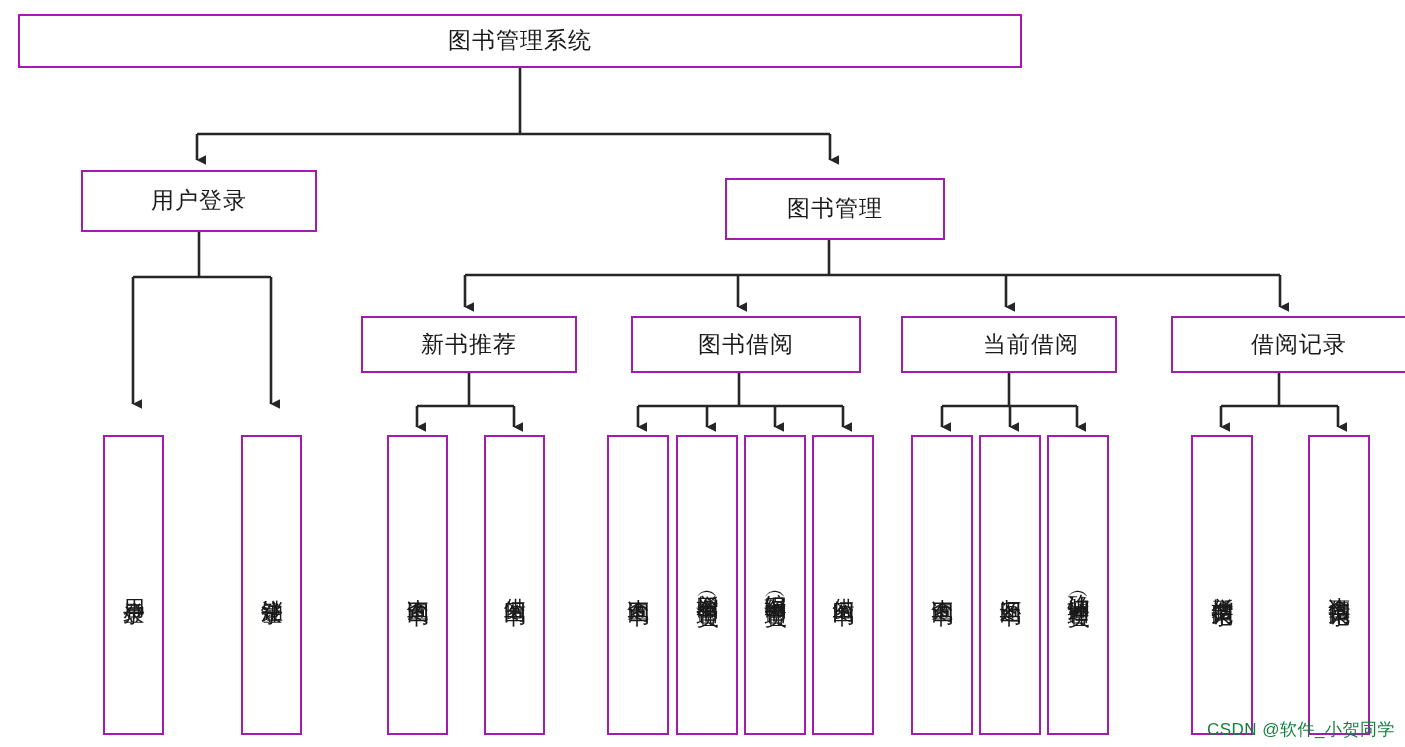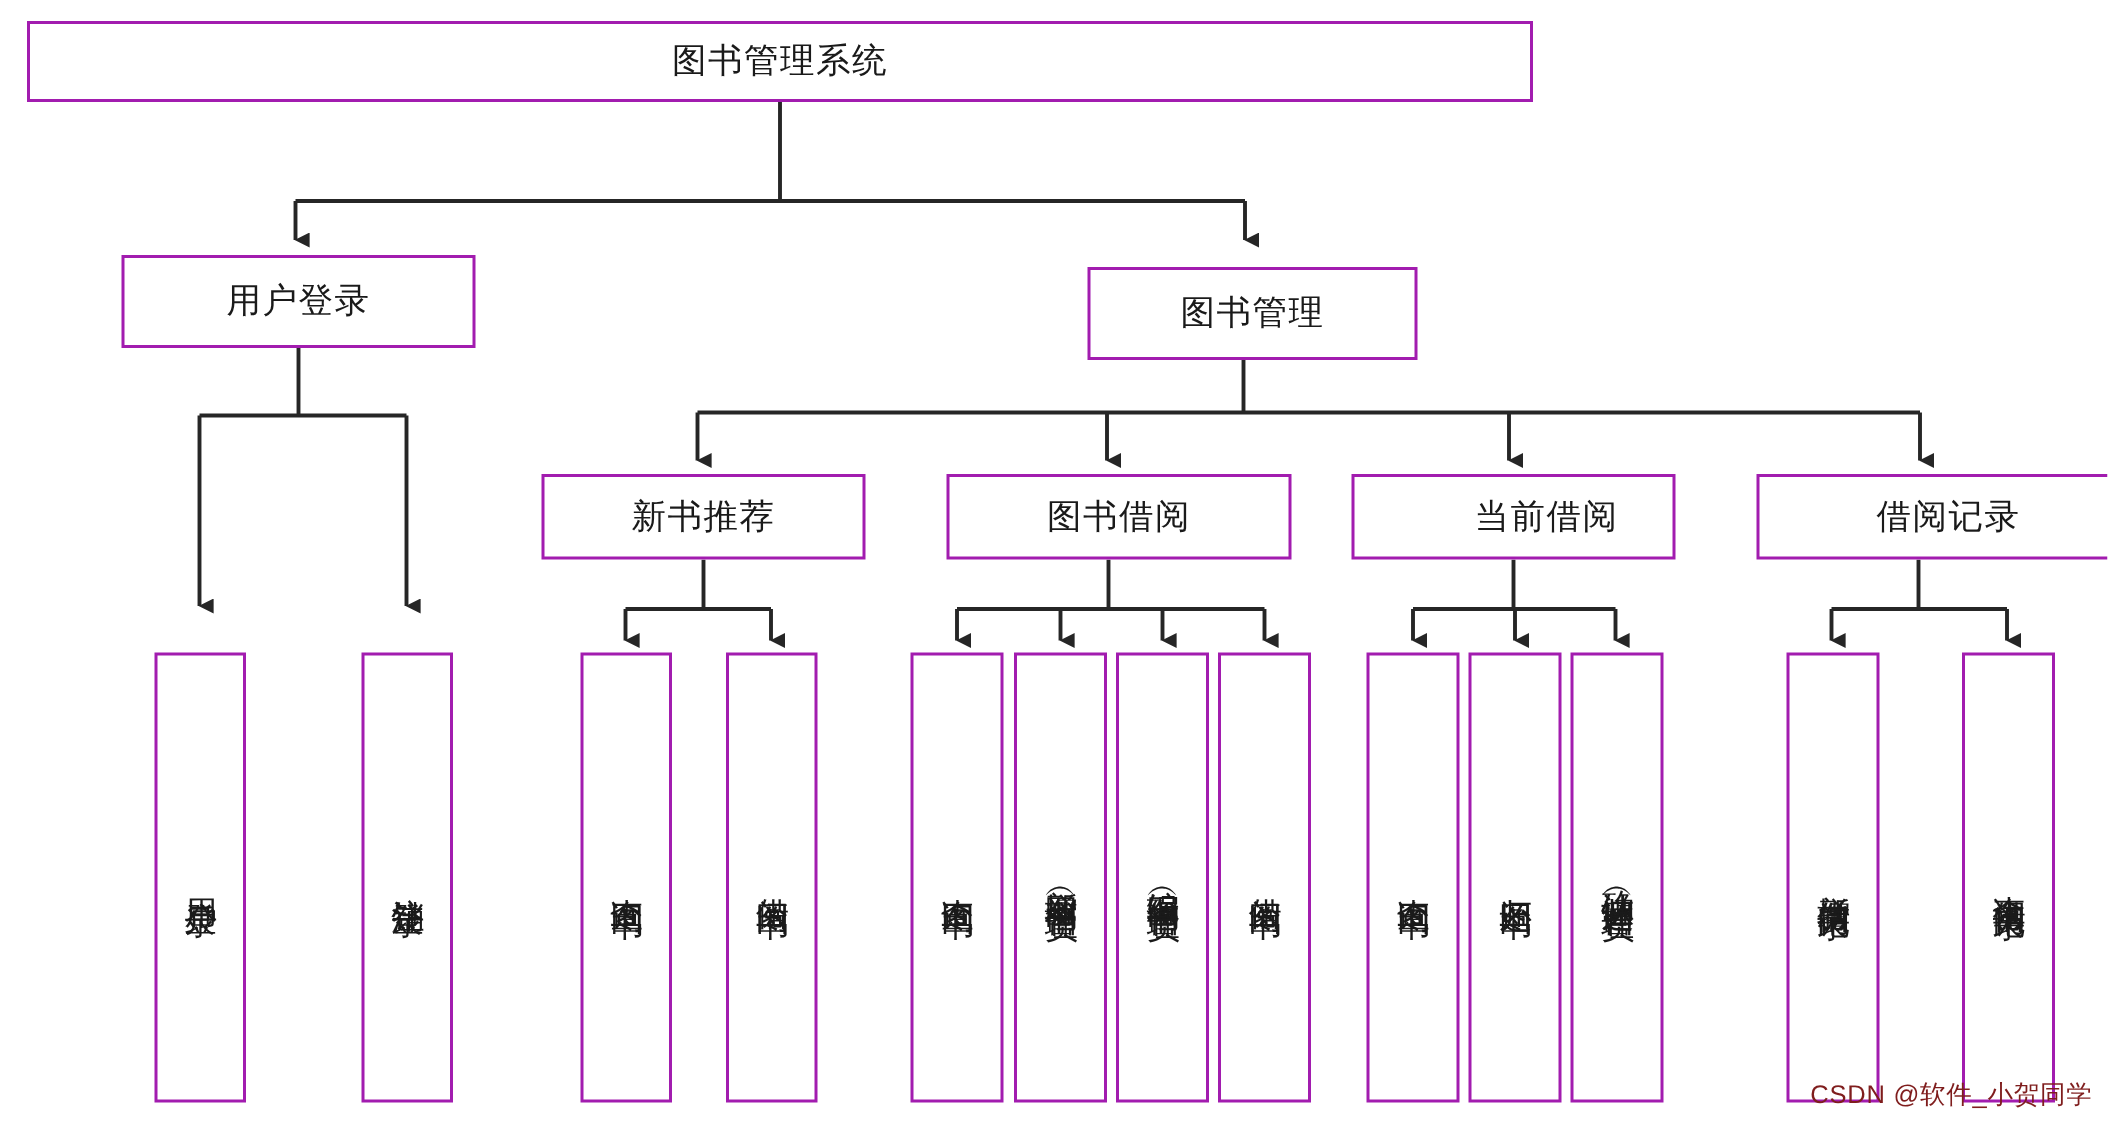--- a/index.html
+++ b/index.html
@@ -51,21 +51,21 @@
   .node-box.vertical .vtext {
     writing-mode: vertical-rl;
     text-orientation: upright;
     display: block;
   }
   #watermark {
     position: absolute;
     right: 10px;
     bottom: 6px;
     font-size: 17px;
-    color: #7f1d1d;
+    color: #15803d;
     letter-spacing: 0.5px;
     user-select: none;
     white-space: nowrap;
     font-family: "Liberation Sans", "DejaVu Sans", sans-serif;
     margin-top: 28px;
   }
 </style>
 </head>
 <body>
 

